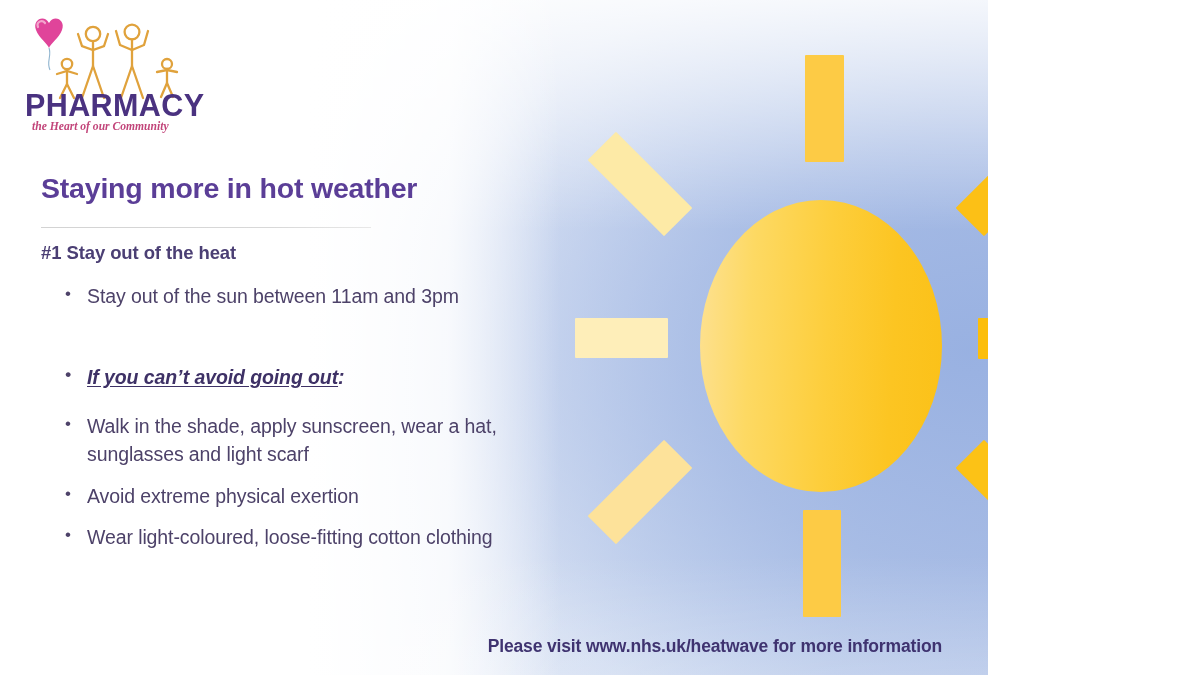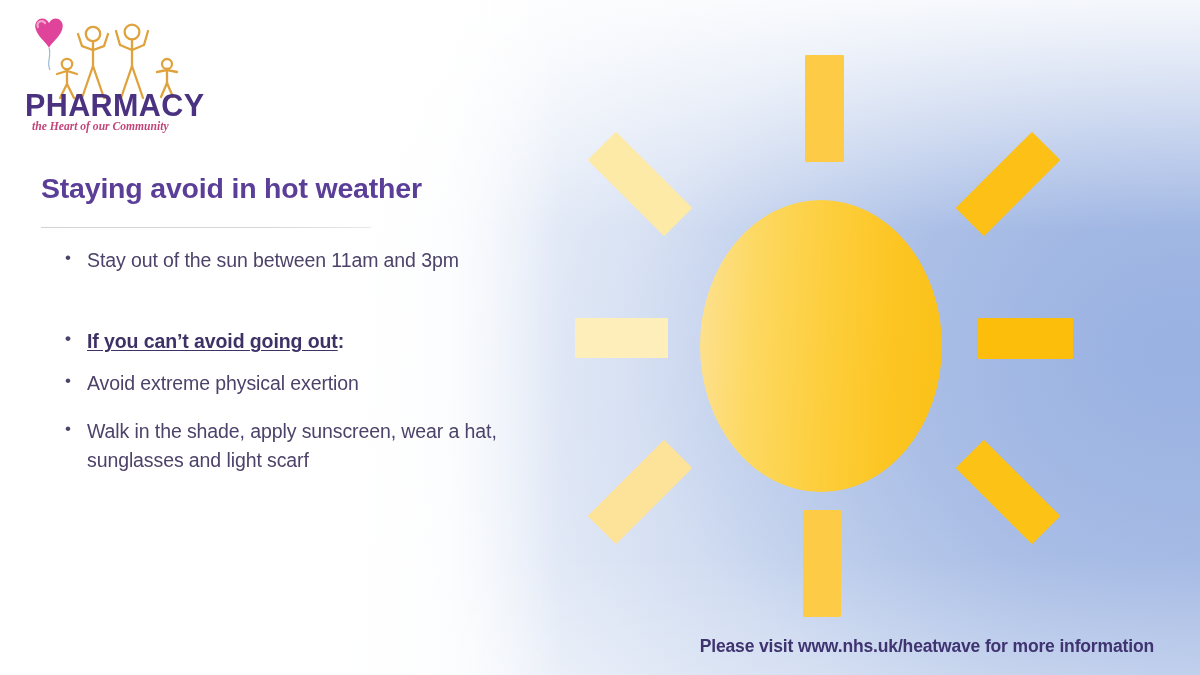--- a/index.html
+++ b/index.html
@@ -2,21 +2,21 @@
 <html><head>
 <meta charset="utf-8">
 <style>
   html, body {
     margin: 0;
     padding: 0;
     background: #ffffff;
   }
   #slide {
     position: relative;
-    width: 1200px;
+    width: 988px;
     height: 675px;
     overflow: hidden;
     background: #fef9c3;
     font-family: "Liberation Sans", sans-serif;
   }
 
   
   .bg-base {
     position: absolute;
     inset: 0;
@@ -135,20 +135,21 @@
     position: absolute;
     left: 24px;
     top: -1px;
     font-size: 17px;
     color: #4d4269;
     line-height: 1.55;
   }
   ul.bullets li.emph {
     font-weight: bold;
     color: #3e3166;
+    font-style: italic;
   }
   ul.bullets li.emph .u {
     text-decoration: underline;
     text-underline-offset: 2px;
   }
 
   
   .footer {
     position: absolute;
     right: 46px;
@@ -211,34 +212,38 @@
         <path d="M155 61 L155 75"></path>
         <path d="M145 64 L155 62 L165 64"></path>
         <path d="M155 75 L149 89 M155 75 L161 89"></path>
       </g>
       <text x="13" y="108" font-family="Liberation Sans, sans-serif" font-size="30.5" font-weight="bold" letter-spacing="0.4" fill="#4a3280">PHARMACY</text>
       <text x="20" y="122" font-family="Liberation Serif, serif" font-size="11.6" font-style="italic" font-weight="bold" fill="#c2457a">the Heart of our Community</text>
     </svg>
   </div>
 
   <div class="content">
-    <h1 class="title">Staying avoid in hot weather</h1>
+    <h1 class="title">Staying more in hot weather</h1>
     <div class="divider"></div>
+    <div class="subtitle">#1 Stay out of the heat</div>
 
     <ul class="bullets">
       <li style="margin-top:18px;">
         <span>Stay out of the sun between 11am and 3pm</span>
       </li>
       <li class="emph" style="margin-top:53px;">
         <span class="u">If you can’t avoid going out</span><span>:</span>
       </li>
+      <li style="margin-top:20px;">
+        <span>Walk in the shade, apply sunscreen, wear a hat, sunglasses and light scarf</span>
+      </li>
       <li style="margin-top:13px;">
         <span>Avoid extreme physical exertion</span>
       </li>
-      <li style="margin-top:20px;">
-        <span>Walk in the shade, apply sunscreen, wear a hat, sunglasses and light scarf</span>
+      <li style="margin-top:13px;">
+        <span>Wear light-coloured, loose-fitting cotton clothing</span>
       </li>
     </ul>
   </div>
 
   <div class="footer">Please visit www.nhs.uk/heatwave for more information</div>
 
 </div>
 
 </body></html>

